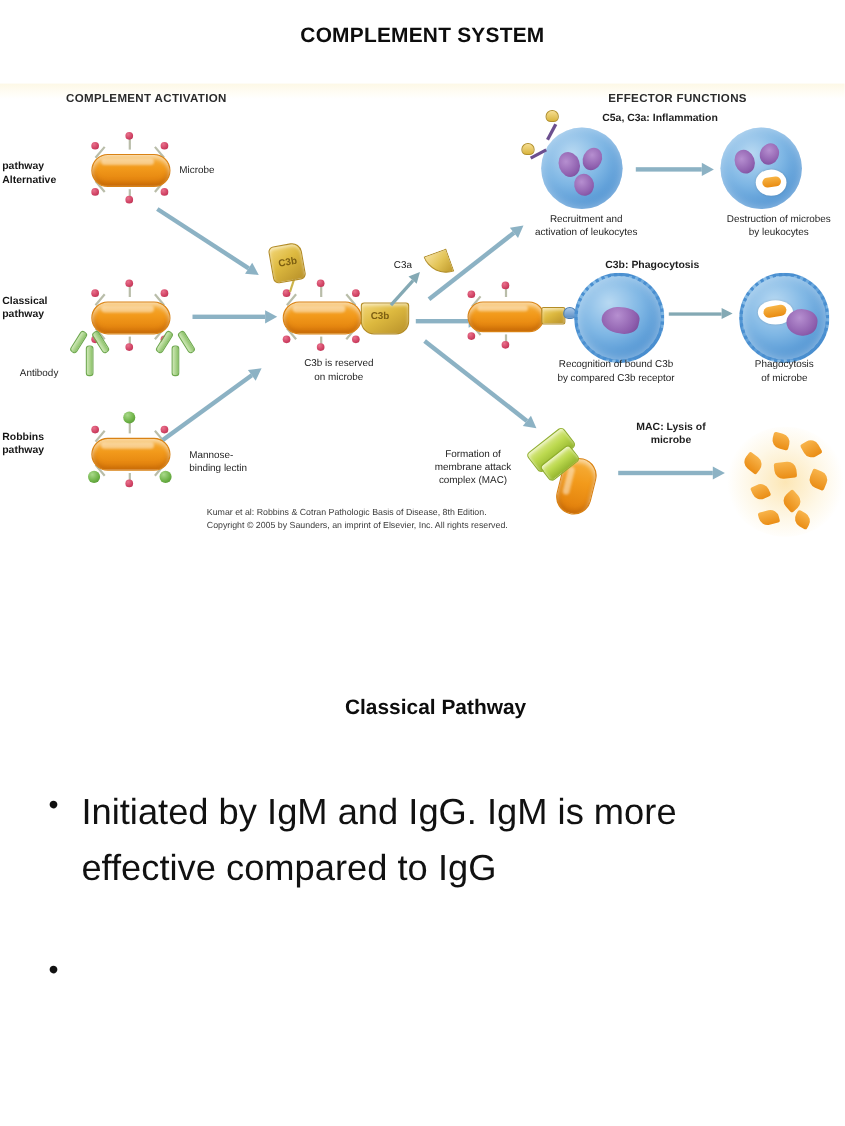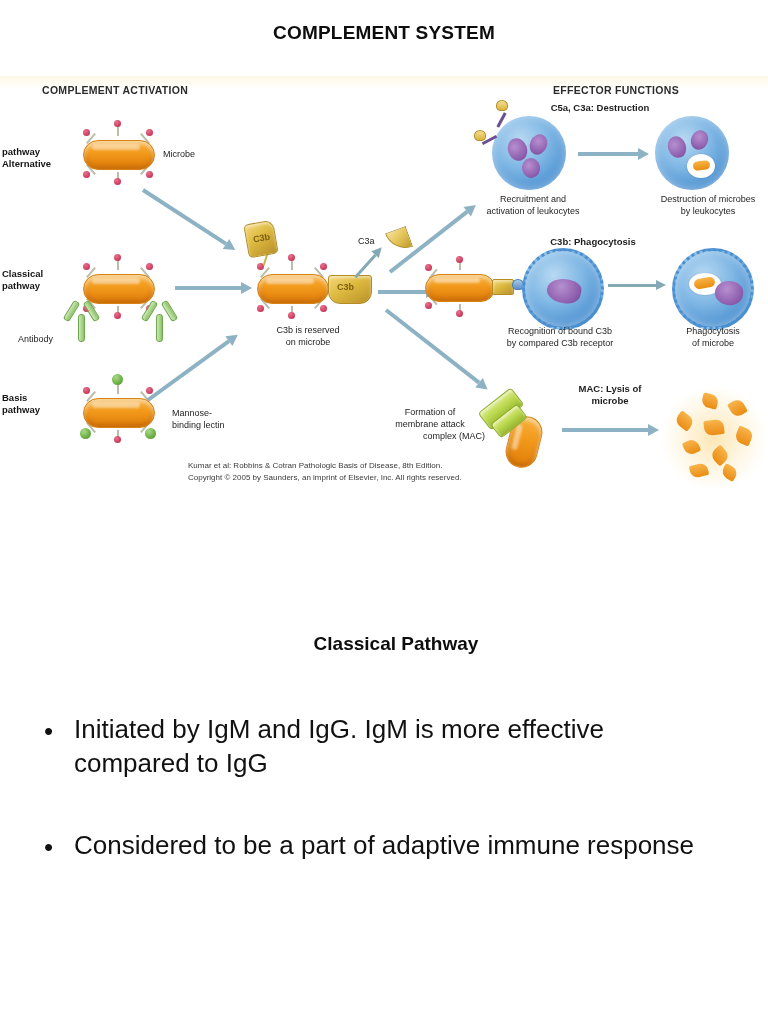--- a/index.html
+++ b/index.html
@@ -266,36 +266,36 @@
   }
   .bullet .dot {
     flex: 0 0 auto;
     width: 30px;
     font-size: 26px;
     line-height: 38px;
     text-align: left;
     color: #111;
   }
   .bullet .txt {
-    font-size: 26px;
-    line-height: 34px;
+    font-size: 33px;
+    line-height: 51px;
     color: #111;
     max-width: 650px;
   }
 </style>
 </head>
 <body>
 
 <div id="slide-title">COMPLEMENT SYSTEM</div>
 
 <div id="figure">
 
   <div id="figure-band"></div>
 
-  <div class="fig-heading" style="left:42px; top:8px;">COMPLEMENT ACTIVATION</div>
+  <div class="fig-heading" style="left:60px; top:8px;">COMPLEMENT ACTIVATION</div>
   <div class="fig-heading" style="left:553px; top:8px;">EFFECTOR FUNCTIONS</div>
 
   <div class="pathway-label" style="left:2px; top:58px;margin-top:24px;">Alternative</div>
   <div class="pathway-label" style="left:2px; top:70px;">pathway</div>
 
   <div class="microbe" style="left:78px; top:48px; width:80px; height:60px;">
     <div class="spike" style="left:39px; top:0px;  height:12px;"></div>
     <div class="knob" style="left:36px; top:-4px;"></div>
     <div class="spike" style="left:39px; top:48px; height:12px;"></div>
     <div class="knob" style="left:36px; top:54px;"></div>
@@ -347,21 +347,21 @@
     <div class="ab-arm" style="left:6px;  top:2px;  height:20px; transform:rotate(32deg);"></div>
     <div class="ab-arm" style="left:26px; top:2px;  height:20px; transform:rotate(-32deg);"></div>
   </div>
   <div class="fig-label" style="left:18px; top:258px;">Antibody</div>
 
   <div class="arrow" style="left:175px; top:206px; width:78px; height:12px;">
     <div class="shaft" style="width:66px;"></div>
     <div class="head" style="left:66px;"></div>
   </div>
 
-  <div class="pathway-label" style="left:2px; top:316px;">Basis</div>
+  <div class="pathway-label" style="left:2px; top:316px;">Robbins</div>
   <div class="pathway-label" style="left:2px; top:328px;">pathway</div>
 
   <div class="microbe" style="left:78px; top:306px; width:80px; height:60px;">
     <div class="spike" style="left:39px; top:0px;  height:12px;"></div>
     <div class="mbl-knob" style="left:34px; top:-8px;"></div>
     <div class="spike" style="left:39px; top:48px; height:12px;"></div>
     <div class="knob" style="left:36px; top:54px;"></div>
     <div class="spike" style="left:12px; top:8px;  height:13px; transform:rotate(40deg);"></div>
     <div class="knob" style="left:5px;  top:5px;"></div>
     <div class="spike" style="left:66px; top:8px;  height:13px; transform:rotate(-40deg);"></div>
@@ -422,21 +422,21 @@
   </div>
   <div class="arrow" style="left:378px; top:210px; width:60px; height:12px;">
     <div class="shaft" style="width:48px;"></div>
     <div class="head" style="left:48px;"></div>
   </div>
   <div class="arrow" style="left:386px; top:228px; width:130px; height:12px; transform:rotate(38deg);">
     <div class="shaft" style="width:118px;"></div>
     <div class="head" style="left:118px;"></div>
   </div>
 
-  <div class="sec-heading" style="left:505px; top:26px; width:190px;">C5a, C3a: Destruction</div>
+  <div class="sec-heading" style="left:505px; top:26px; width:190px;">C5a, C3a: Inflammation</div>
 
   <div class="cell" style="left:492px; top:40px; width:74px; height:74px;">
     <div class="nucleus" style="left:16px; top:22px; width:19px; height:23px; transform:rotate(-20deg);"></div>
     <div class="nucleus" style="left:38px; top:18px; width:17px; height:21px; transform:rotate(25deg);"></div>
     <div class="nucleus" style="left:30px; top:42px; width:18px; height:20px; transform:rotate(-10deg);"></div>
   </div>
 
   <div class="receptor" style="left:500px; top:36px; width:3px; height:16px; transform:rotate(28deg);"></div>
   <div class="receptor-cap" style="left:496px; top:24px;"></div>
   <div class="receptor" style="left:488px; top:56px; width:3px; height:16px; transform:rotate(62deg);"></div>
@@ -493,21 +493,21 @@
     <div class="nucleus" style="left:40px; top:30px; width:28px; height:24px; border-radius:55% 45% 50% 50%; transform:rotate(10deg);"></div>
   </div>
   <div class="fig-label center" style="left:668px; top:250px; width:90px;">Phagocytosis</div>
   <div class="fig-label center" style="left:668px; top:262px; width:90px;">of microbe</div>
 
   <div class="sec-heading" style="left:545px; top:307px; width:130px;">MAC: Lysis of</div>
   <div class="sec-heading" style="left:545px; top:319px; width:130px;">microbe</div>
 
   <div class="fig-label center" style="left:375px; top:331px; width:110px;">Formation of</div>
   <div class="fig-label center" style="left:375px; top:343px; width:110px;">membrane attack</div>
-  <div class="fig-label center" style="left:375px; top:355px; width:110px;text-align:right;">complex (MAC)</div>
+  <div class="fig-label center" style="left:375px; top:355px; width:110px;">complex (MAC)</div>
 
   <div class="microbe" style="left:496px; top:326px; width:60px; height:66px;">
     <div class="body" style="left:12px; top:14px; width:30px; height:50px; border-radius:999px; transform:rotate(14deg);"></div>
     <div class="shine" style="left:18px; top:22px; width:6px; height:26px; transform:rotate(14deg);"></div>
   </div>
   <div class="mac-barrel" style="left:480px; top:322px; width:40px; height:20px;"></div>
   <div class="mac-barrel" style="left:492px; top:336px; width:32px; height:16px;"></div>
 
   <div class="arrow" style="left:562px; top:348px; width:98px; height:12px;">
     <div class="shaft" style="width:86px;"></div>
@@ -532,15 +532,14 @@
 
 <div id="section-title">Classical Pathway</div>
 
 <div id="bullets">
   <div class="bullet">
     <div class="dot">•</div>
     <div class="txt">Initiated by IgM and IgG. IgM is more effective compared to IgG</div>
   </div>
   <div class="bullet">
     <div class="dot">•</div>
-    <div class="txt">Considered to be a part of adaptive immune response</div>
   </div>
 </div>
 
 </body></html>

